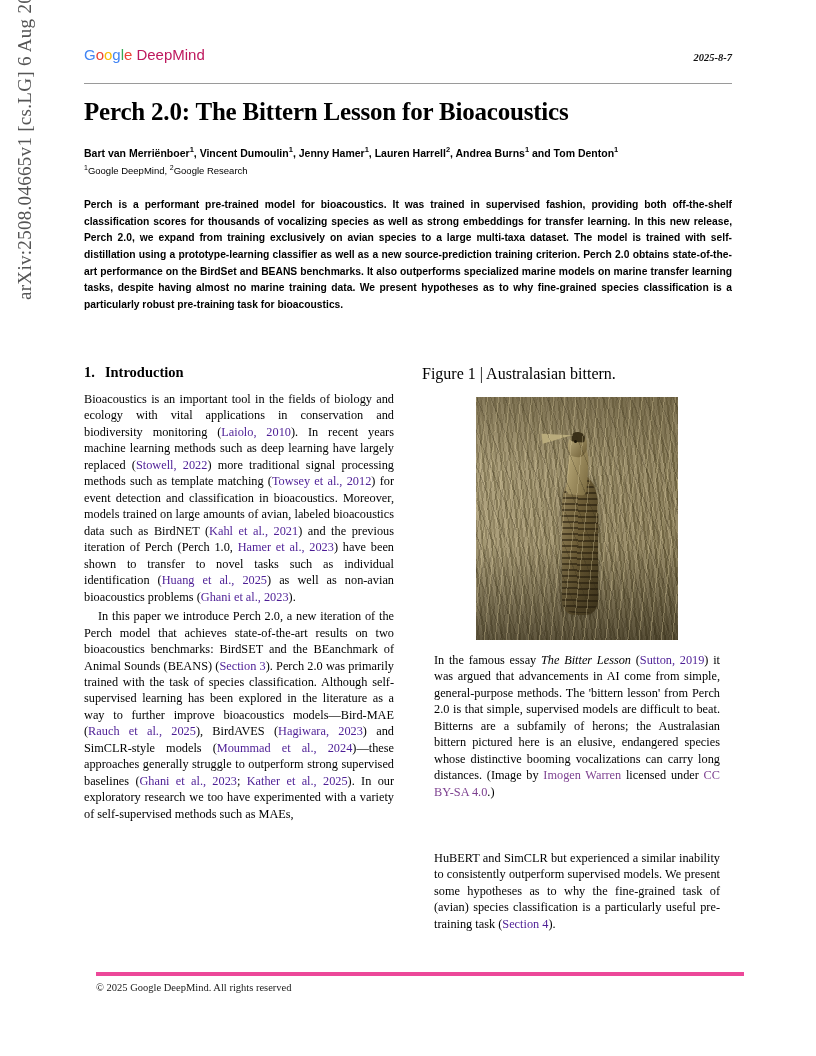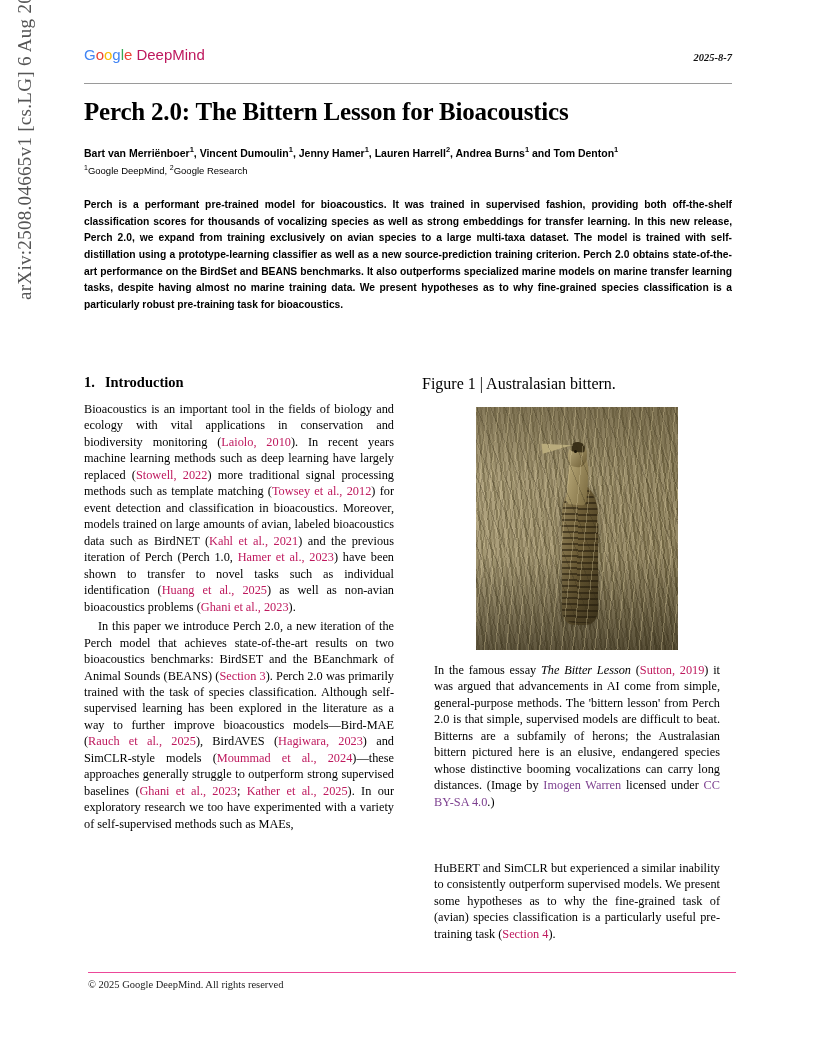--- a/index.html
+++ b/index.html
@@ -119,21 +119,21 @@
     font-size: 10.3px;
     font-weight: bold;
     line-height: 1.62;
     text-align: justify;
   }
 
   
   .columns {
     position: absolute;
     left: 0;
-    top: 374px;
+    top: 364px;
     width: 648px;
     display: flex;
     gap: 28px;
   }
   .col { width: 310px; }
   h2.section {
     font-family: "Liberation Serif", serif;
     font-size: 14.5px;
     font-weight: bold;
     margin: 0 0 10px 0;
@@ -142,21 +142,21 @@
   p.body {
     margin: 0 0 0 0;
     font-size: 12.3px;
     line-height: 1.34;
     text-align: justify;
     text-justify: inter-word;
     hyphens: auto;
   }
   p.body + p.body { text-indent: 14px; margin-top: 3px; }
   a.cite {
-    color: #be185d;
+    color: #4c1d95;
     text-decoration: none;
   }
   a.link { color: #7c3f8f; text-decoration: none; }
 
   
   .fig-caption-top {
     font-size: 16px;
     line-height: 1.3;
     margin: 0 0 12px 0;
   }
@@ -255,24 +255,24 @@
     font-size: 12.3px;
     line-height: 1.34;
     text-align: justify;
     margin: 12px;
   }
   .fig-gap { height: 26px; }
 
   
   .footer {
     position: absolute;
-    left: 4px;
+    left: 12px;
     top: 972px;
     width: 648px;
-    border-top: 1px solid #ec4899;
+    border-top: 4px solid #ec4899;
     padding-top: 6px;
     font-family: "Liberation Serif", serif;
     font-size: 10.5px;
     color: #1a1a1a;
   }
 </style>
 </head>
 <body>
 
 <div class="arxiv-stamp">arXiv:2508.04665v1  [cs.LG]  6 Aug 2025</div>

